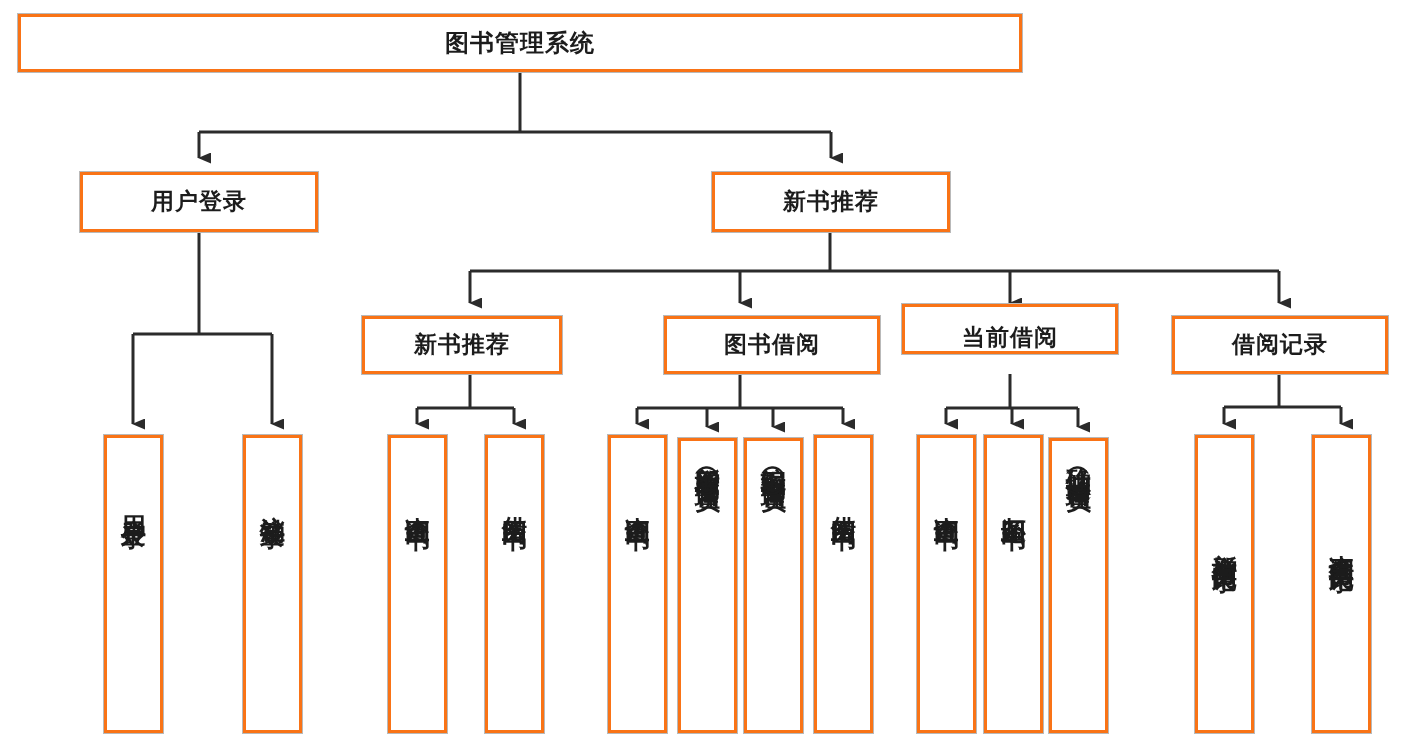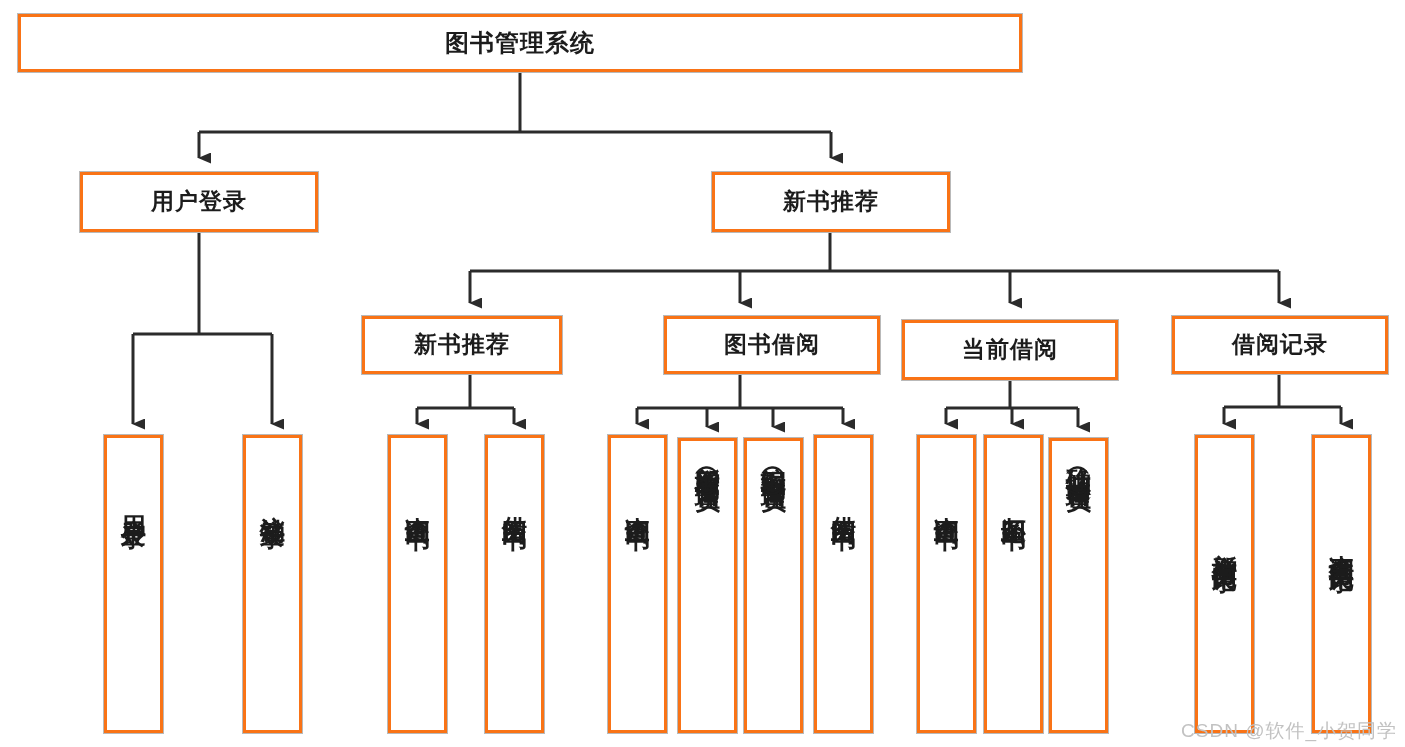--- a/index.html
+++ b/index.html
@@ -149,21 +149,21 @@
   <div class="node h" style="left:712px; top:172px; width:238px; height:60px;">
     <span class="label">新书推荐</span>
   </div>
 
   <div class="node h" style="left:362px; top:316px; width:200px; height:58px;">
     <span class="label">新书推荐</span>
   </div>
   <div class="node h" style="left:632px; top:316px; width:216px; height:58px;margin-left:32px;">
     <span class="label">图书借阅</span>
   </div>
-  <div class="node h" style="left:902px; top:320px; width:216px; height:60px;">
+  <div class="node h" style="left:902px; top:304px; width:216px; height:50px;align-items:flex-end;">
     <span class="label">当前借阅</span>
   </div>
   <div class="node h" style="left:1172px; top:316px; width:216px; height:58px;align-items:center;">
     <span class="label">借阅记录</span>
   </div>
 
   <div class="node v low" style="left:104px; top:435px; width:59px; height:298px;">
     <span class="label">用户登录</span>
   </div>
   <div class="node v low" style="left:243px; top:435px; width:59px; height:298px;">
@@ -200,15 +200,14 @@
     <span class="label">确认归还（管理员）</span>
   </div>
 
   <div class="node v low2" style="left:1195px; top:435px; width:59px; height:298px;">
     <span class="label">新增借阅记录</span>
   </div>
   <div class="node v low2" style="left:1312px; top:435px; width:59px; height:298px;">
     <span class="label">查询借阅记录</span>
   </div>
 
-  <div class="watermark">CSDN @软件_小贺同学</div>
 
 </div>
 
 </body></html>

